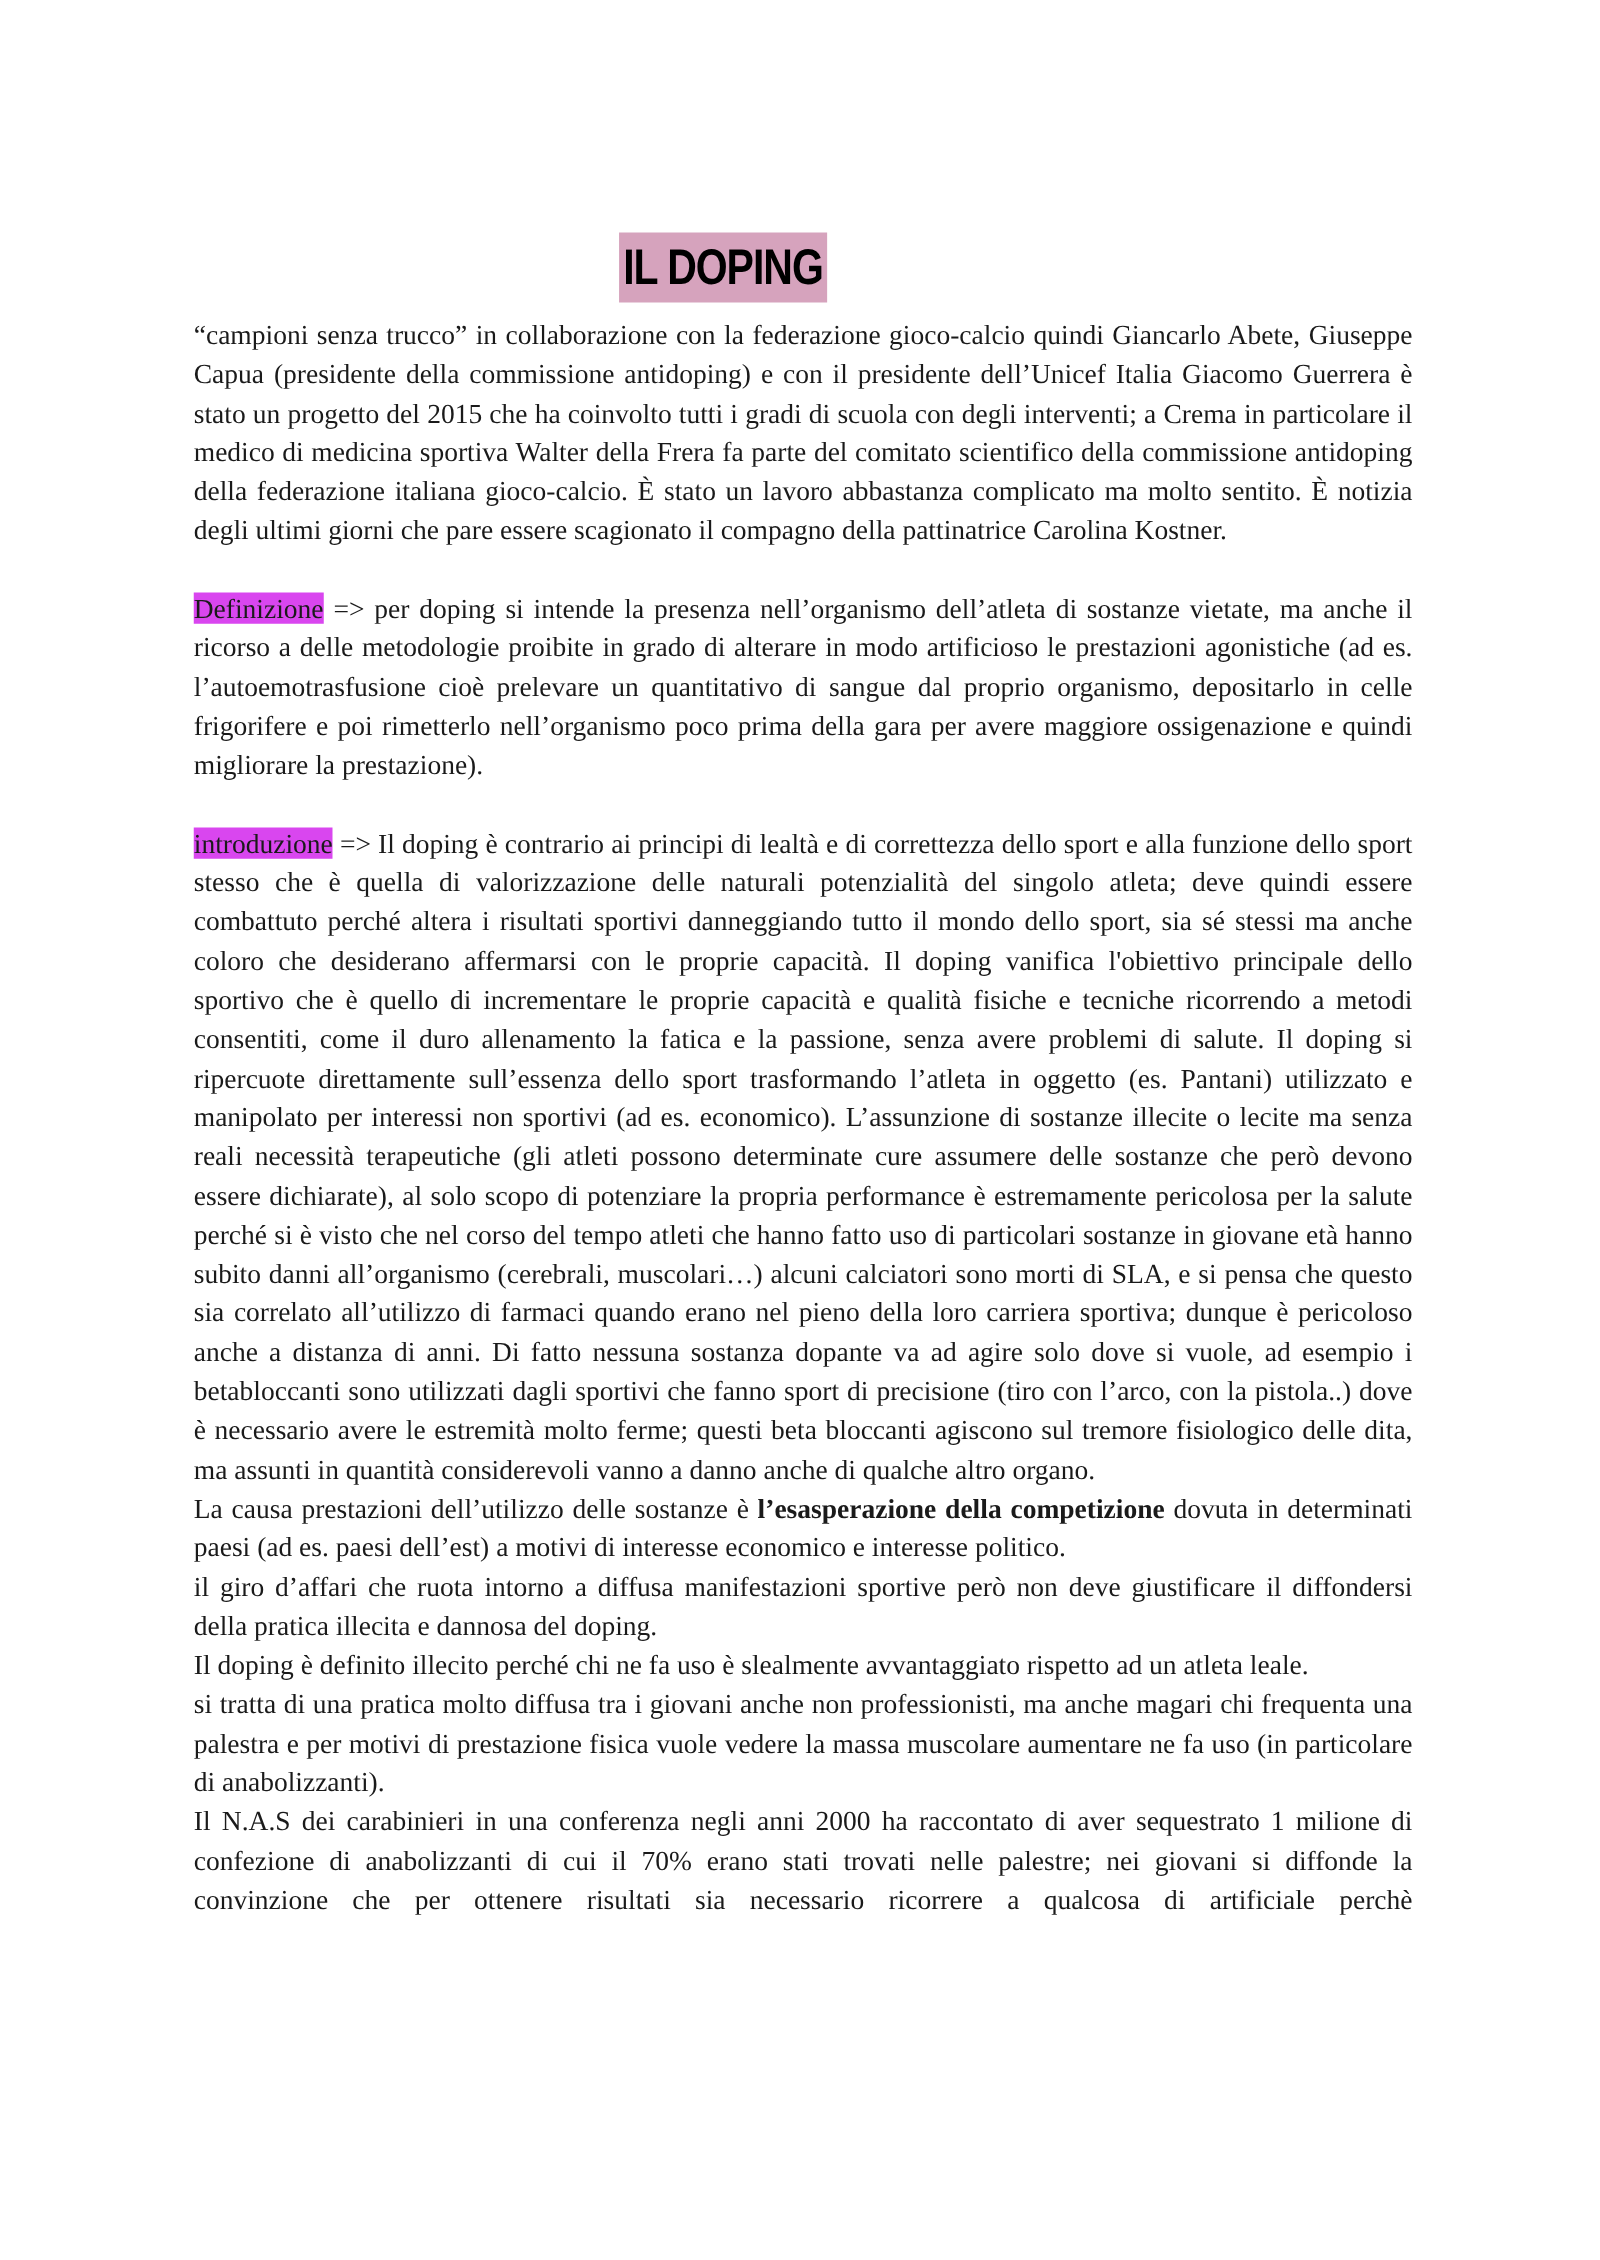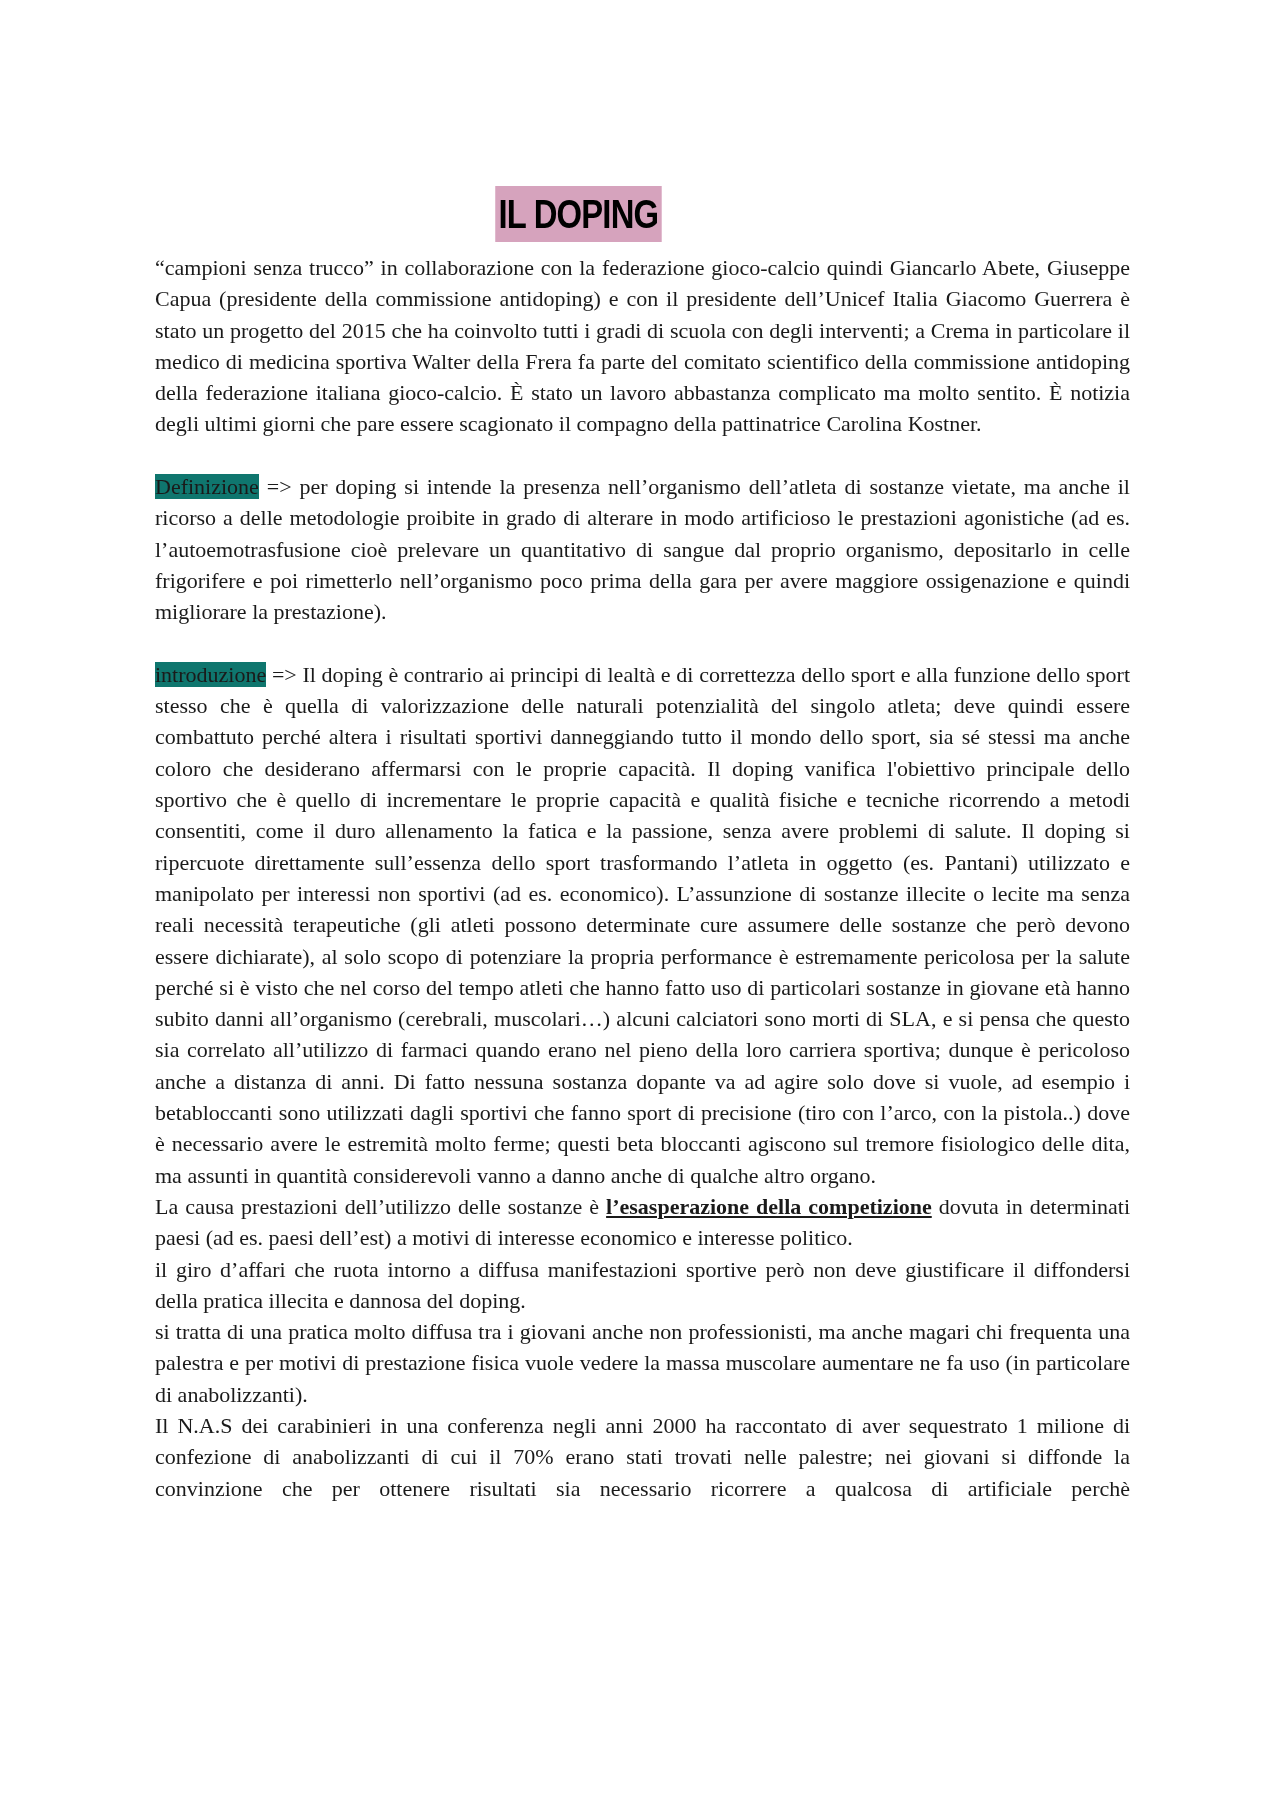--- a/index.html
+++ b/index.html
@@ -24,22 +24,22 @@
     top: 252px;
     width: 975px;
     font-family: "Liberation Serif", serif;
     font-size: 22px;
     line-height: 31.3px;
     color: #1a1a1a;
     text-align: justify;
   }
   .body p { margin: 0; }
   .gap { height: 31.3px; }
-  .hl { background: #0f766e; }
-  .bold { font-weight: bold; text-decoration: underline; }
+  .hl { background: #d946ef; }
+  .bold { font-weight: bold; }
   .last-line-justify { text-align-last: justify; }
 </style>
 </head>
 <body>
 
 <div class="page">
   <div class="title-wrap">
     <span class="title">IL DOPING</span>
   </div>
 
@@ -48,16 +48,17 @@
     <div class="gap"></div>
 
     <p><span class="hl">Definizione</span><span> =&gt; </span><span>per doping si intende la presenza nell’organismo dell’atleta di sostanze vietate, ma anche il ricorso a delle metodologie proibite in grado di alterare in modo artificioso le prestazioni agonistiche (ad es. l’autoemotrasfusione cioè prelevare un quantitativo di sangue dal proprio organismo, depositarlo in celle frigorifere e poi rimetterlo nell’organismo poco prima della gara per avere maggiore ossigenazione e quindi migliorare la prestazione).</span></p>
     <div class="gap"></div>
 
     <p><span class="hl">introduzione</span><span> =&gt; </span><span>Il doping è contrario ai principi di lealtà e di correttezza dello sport e alla funzione dello sport stesso che è quella di valorizzazione delle naturali potenzialità del singolo atleta; deve quindi essere combattuto perché altera i risultati sportivi danneggiando tutto il mondo dello sport, sia sé stessi ma anche coloro che desiderano affermarsi con le proprie capacità. Il doping vanifica l'obiettivo principale dello sportivo che è quello di incrementare le proprie capacità e qualità fisiche e tecniche ricorrendo a metodi consentiti, come il duro allenamento la fatica e la passione, senza avere problemi di salute. Il doping si ripercuote direttamente sull’essenza dello sport trasformando l’atleta in oggetto (es. Pantani) utilizzato e manipolato per interessi non sportivi (ad es. economico). L’assunzione di sostanze illecite o lecite ma senza reali necessità terapeutiche (gli atleti possono determinate cure assumere delle sostanze che però devono essere dichiarate), al solo scopo di potenziare la propria performance è estremamente pericolosa per la salute perché si è visto che nel corso del tempo atleti che hanno fatto uso di particolari sostanze in giovane età hanno subito danni all’organismo (cerebrali, muscolari…) alcuni calciatori sono morti di SLA, e si pensa che questo sia correlato all’utilizzo di farmaci quando erano nel pieno della loro carriera sportiva; dunque è pericoloso anche a distanza di anni. Di fatto nessuna sostanza dopante va ad agire solo dove si vuole, ad esempio i betabloccanti sono utilizzati dagli sportivi che fanno sport di precisione (tiro con l’arco, con la pistola..) dove è necessario avere le estremità molto ferme; questi beta bloccanti agiscono sul tremore fisiologico delle dita, ma assunti in quantità considerevoli vanno a danno anche di qualche altro organo.</span></p>
 
     <p><span>La causa prestazioni dell’utilizzo delle sostanze è </span><span class="bold">l’esasperazione della competizione</span><span> dovuta in determinati paesi (ad es. paesi dell’est) a motivi di interesse economico e interesse politico.</span></p>
 
     <p>il giro d’affari che ruota intorno a diffusa manifestazioni sportive però non deve giustificare il diffondersi della pratica illecita e dannosa del doping.</p>
+    <p>Il doping è definito illecito perché chi ne fa uso è slealmente avvantaggiato rispetto ad un atleta leale.</p>
     <p>si tratta di una pratica molto diffusa tra i giovani anche non professionisti, ma anche magari chi frequenta una palestra e per motivi di prestazione fisica vuole vedere la massa muscolare aumentare ne fa uso (in particolare di anabolizzanti).</p>
     <p class="last-line-justify">Il N.A.S dei carabinieri in una conferenza negli anni 2000 ha raccontato di aver sequestrato 1 milione di confezione di anabolizzanti di cui il 70% erano stati trovati nelle palestre; nei giovani si diffonde la convinzione che per ottenere risultati sia necessario ricorrere a qualcosa di artificiale perchè</p>
   </div>
 </div>
 
 </body></html>

